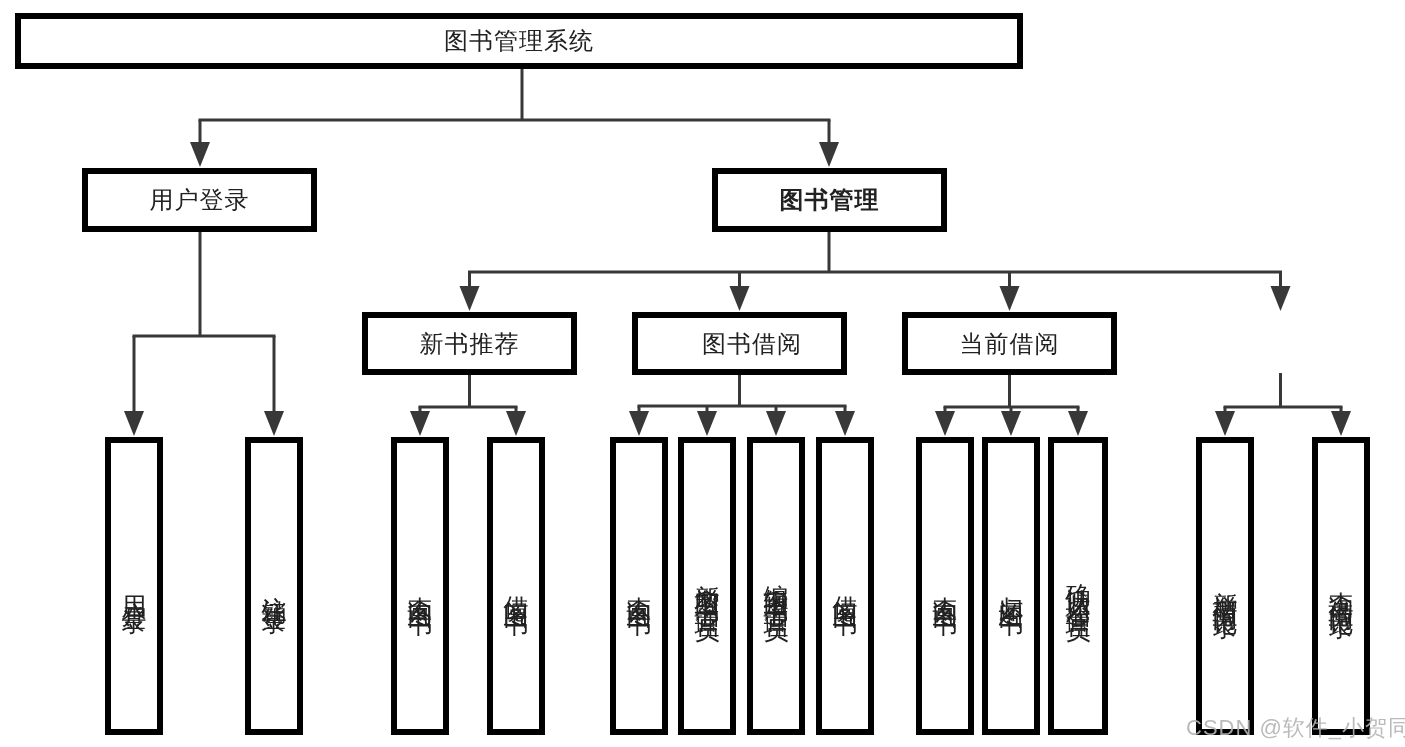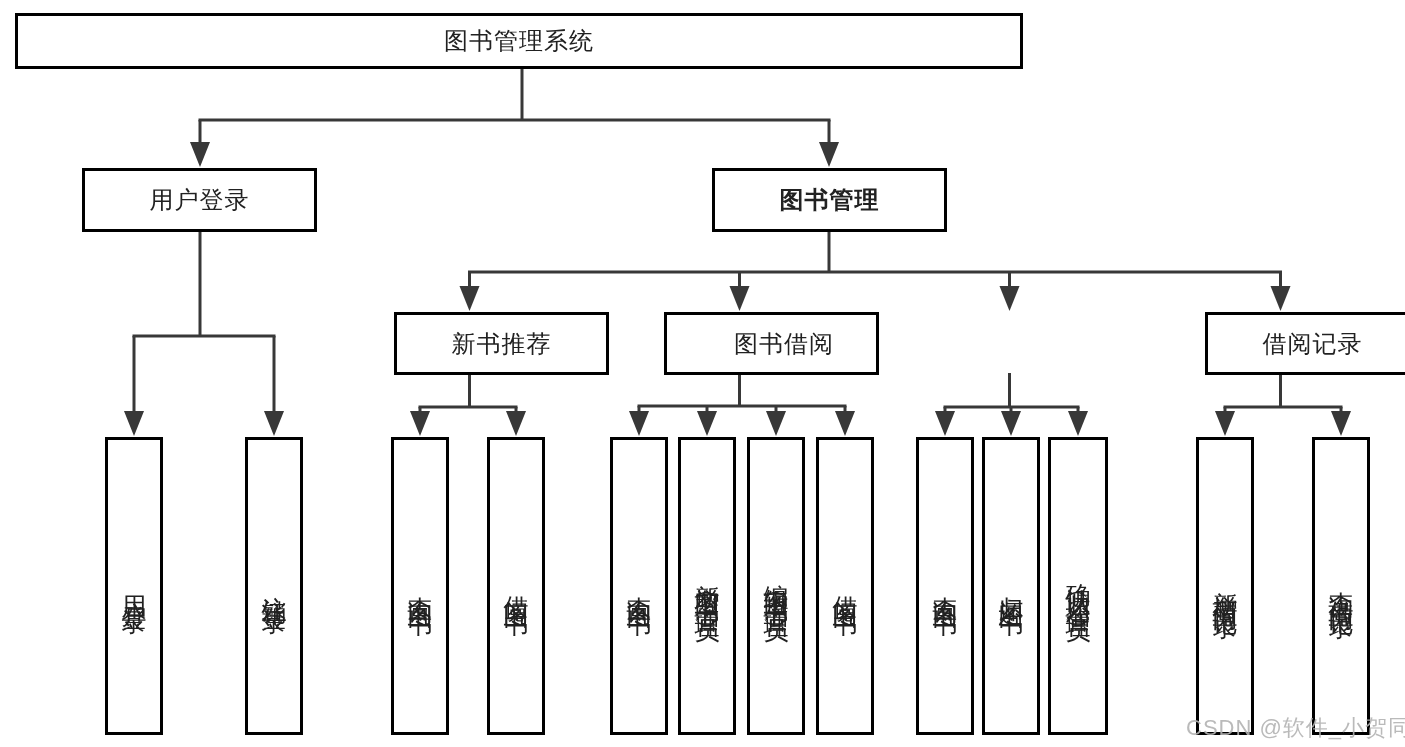--- a/index.html
+++ b/index.html
@@ -2,32 +2,32 @@
 <html><head>
 <meta charset="utf-8">
 <style>
   html,body{margin:0;padding:0;background:#ffffff;}
   .stage{
     position:relative;width:1405px;height:747px;background:#ffffff;overflow:hidden;
     font-family:"Liberation Sans","DejaVu Sans",sans-serif;
   }
   .layer{position:absolute;left:0;top:0;width:1405px;height:747px;}
   .box{
-    position:absolute;background:#ffffff;border:3px solid #000000;box-sizing:border-box;
+    position:absolute;background:#ffffff;border:6px solid #000000;box-sizing:border-box;
     display:flex;align-items:center;justify-content:center;color:#212121;
   }
   .h-label{font-size:24px;letter-spacing:1px;white-space:nowrap;}
   .v-label{
     writing-mode:vertical-rl;text-orientation:mixed;
     font-size:25px;letter-spacing:5px;white-space:nowrap;line-height:1;
   }
   .root{left:15px;top:13px;width:1008px;height:56px;}
   .n-user-login{left:82px;top:168px;width:235px;height:64px;}
   .n-book-mgmt{left:712px;top:168px;width:235px;height:64px;font-weight:bold;}
-  .l3{top:312px;width:215px;height:63px;margin-left:32px;}
+  .l3{top:312px;width:215px;height:63px;}
   .n-newbook{left:362px;}
   .n-borrow{left:632px;padding-left:25px;}
   .n-current{left:902px;}
   .n-record{left:1173px;}
   .leaf{top:437px;width:58px;height:298px;}
   .a1{left:105px;} .a2{left:245px;}
   .b1{left:391px;} .b2{left:487px;}
   .c1{left:610px;} .c2{left:678px;} .c3{left:747px;} .c4{left:816px;}
   .d1{left:916px;} .d2{left:982px;} .d3{left:1048px;width:60px;}
   .e1{left:1196px;} .e2{left:1312px;}
@@ -115,22 +115,22 @@
   <div class="box n-book-mgmt">
     <span class="h-label">图书管理</span>
   </div>
 
   <div class="box l3 n-newbook">
     <span class="h-label">新书推荐</span>
   </div>
   <div class="box l3 n-borrow">
     <span class="h-label">图书借阅</span>
   </div>
-  <div class="box l3 n-record">
-    <span class="h-label">借阅记录</span>
+  <div class="box l3 n-current">
+    <span class="h-label">当前借阅</span>
   </div>
 
   <div class="box leaf a1">
     <span class="v-label">用户登录</span>
   </div>
   <div class="box leaf a2">
     <span class="v-label">注销登录</span>
   </div>
 
   <div class="box leaf b1">

